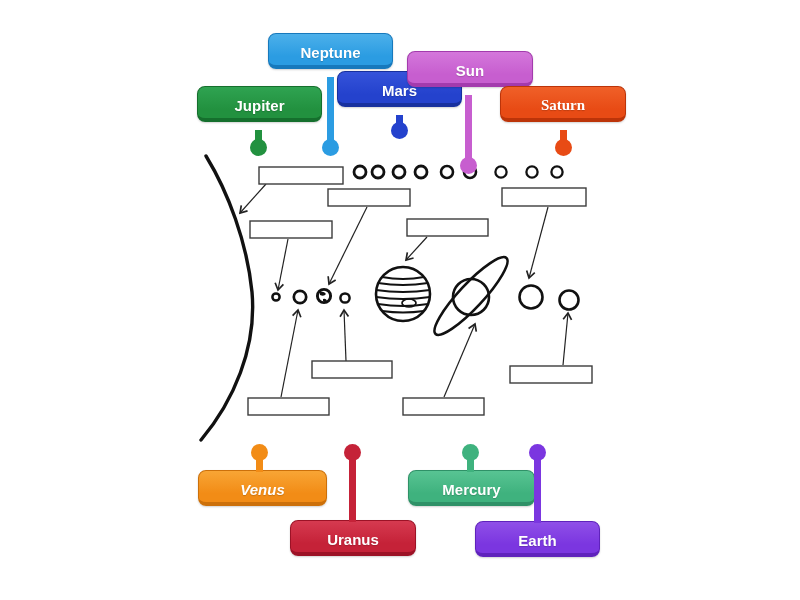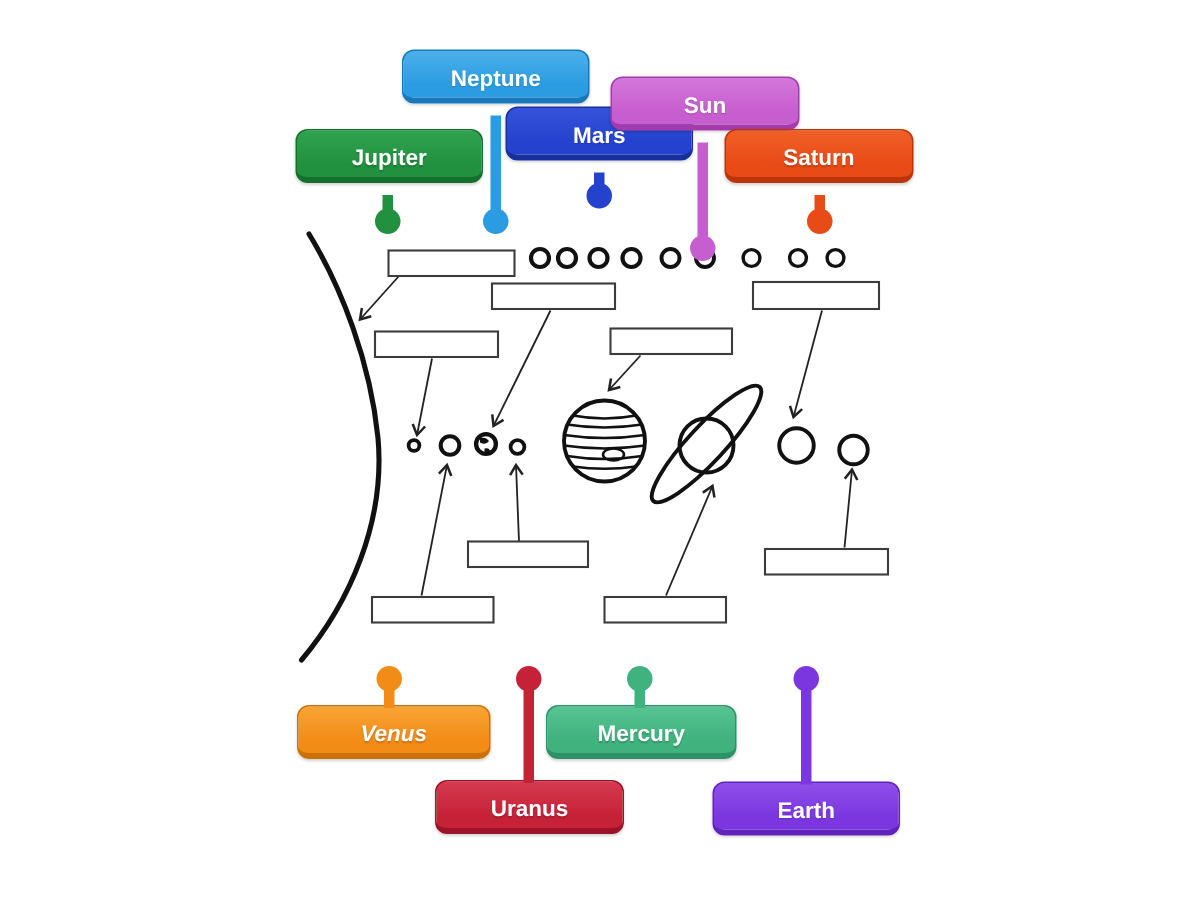--- a/index.html
+++ b/index.html
@@ -109,39 +109,39 @@
     <span class="dot" style="left:53px;top:50px"></span>
     <span class="tag-label">Mars</span>
   </div>
 
   <div class="tag" style="left: 407px; top: 33px; width: 126px; margin-top: 18px; --c: #c75ecf; --cl: #d477db; --cd: #a33bad;">
     <span class="stem" style="left:57px;top:43px;height:71px"></span>
     <span class="dot" style="left:52px;top:105px"></span>
     <span class="tag-label">Sun</span>
   </div>
 
-  <div class="tag" style="left: 483px; top: 86px; width: 126px; --c: #e84b15; --cl: #f06028; --cd: #bc3409;">
+  <div class="tag" style="left: 500px; top: 86px; width: 126px; font-family: Liberation Serif, serif; --c: #e84b15; --cl: #f06028; --cd: #bc3409;">
     <span class="stem" style="left:59px;top:43px;height:18px"></span>
     <span class="dot" style="left:54px;top:52px"></span>
     <span class="tag-label">Saturn</span>
   </div>
 
   <div class="tag" style="left: 198px; top: 470px; width: 129px; font-style: italic; --c: #f28c16; --cl: #f8a535; --cd: #cc700a;">
     <span class="stem" style="left:57px;top:-17px;height:18px"></span>
     <span class="dot" style="left:52px;top:-27px"></span>
     <span class="tag-label">Venus</span>
   </div>
 
   <div class="tag" style="left: 290px; top: 520px; width: 126px; --c: #c52238; --cl: #d63a50; --cd: #9c1226;">
     <span class="stem" style="left:58px;top:-67px;height:68px"></span>
     <span class="dot" style="left:53px;top:-77px"></span>
     <span class="tag-label">Uranus</span>
   </div>
 
-  <div class="tag" style="left: 364px; top: 470px; width: 127px; --c: #3fb27e; --cl: #58c493; --cd: #2f9167;">
+  <div class="tag" style="left: 408px; top: 470px; width: 127px; --c: #3fb27e; --cl: #58c493; --cd: #2f9167;">
     <span class="stem" style="left:58px;top:-17px;height:18px"></span>
     <span class="dot" style="left:53px;top:-27px"></span>
     <span class="tag-label">Mercury</span>
   </div>
 
   <div class="tag" style="left: 475px; top: 521px; width: 125px; --c: #7b36e0; --cl: #8f4fe8; --cd: #5f22bc;">
     <span class="stem" style="left:58px;top:-68px;height:69px"></span>
     <span class="dot" style="left:53px;top:-78px"></span>
     <span class="tag-label">Earth</span>
   </div>

